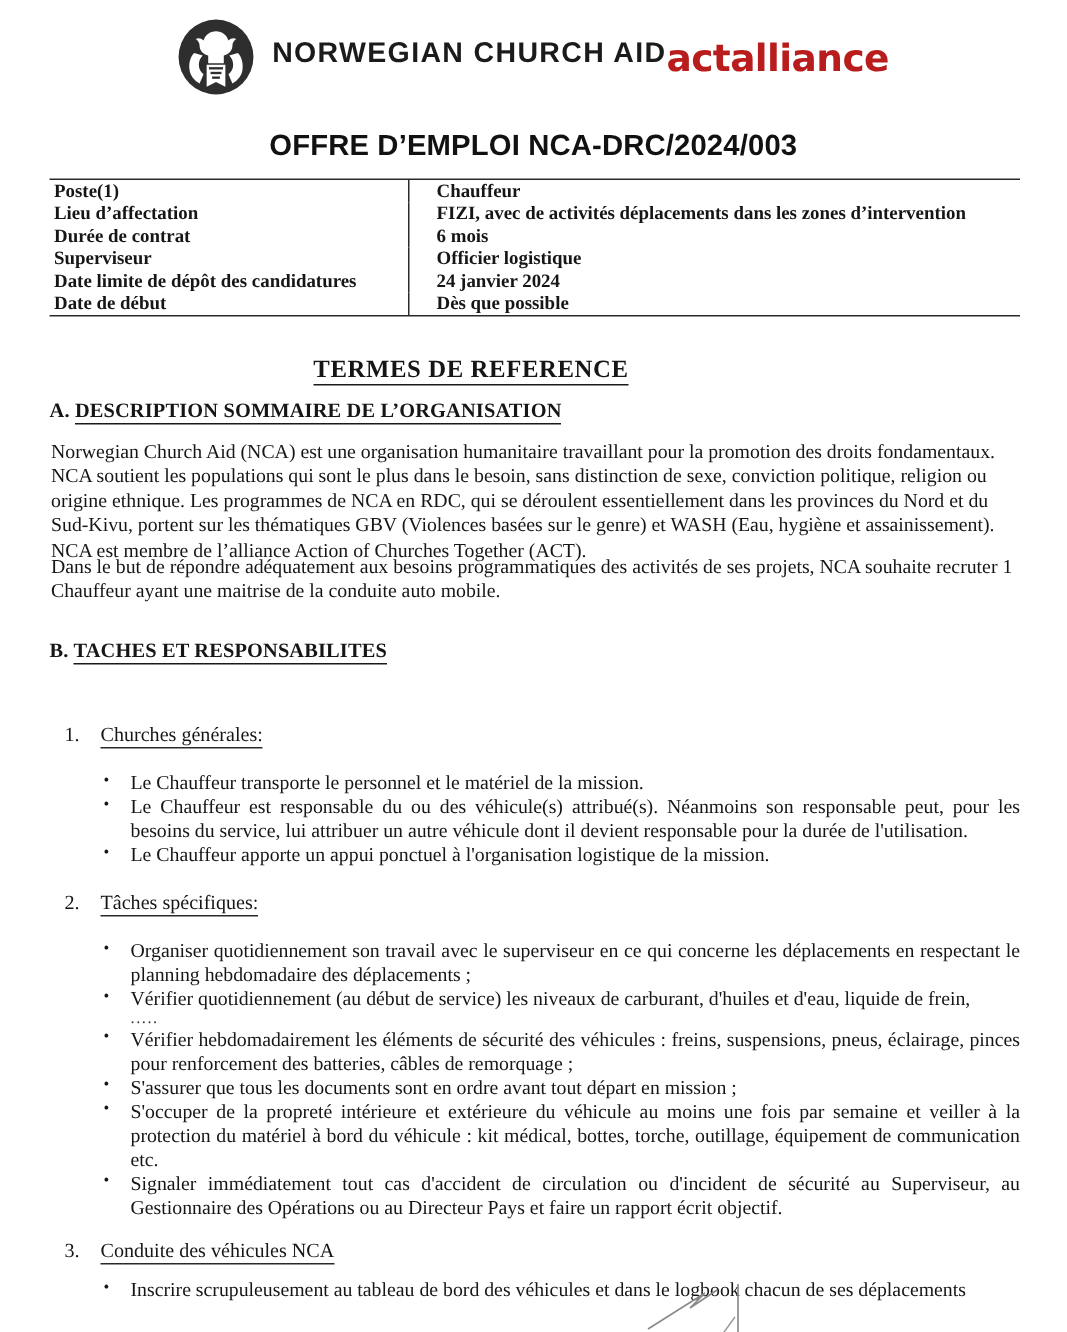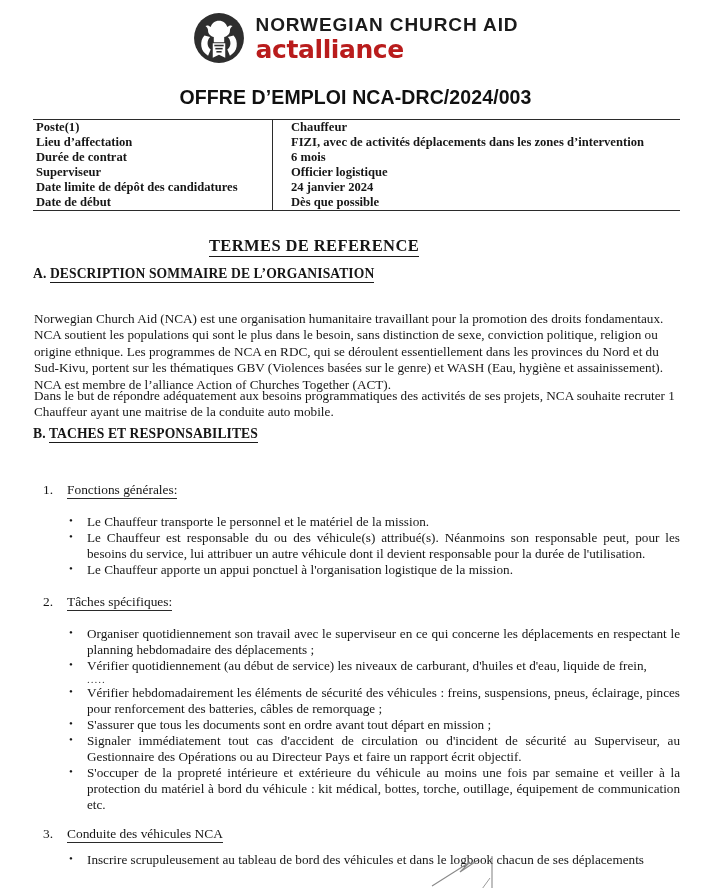--- a/index.html
+++ b/index.html
@@ -33,21 +33,21 @@
     align-items: center;
     gap: 11px;
   }
   .logo-mark {
     width: 52px;
     height: 52px;
     flex: 0 0 52px;
   }
   .logo-text {
     display: flex;
-    flex-direction: column;
+    flex-direction: row;
     justify-content: center;
     line-height: 1;
   }
   .org-name {
     font-family: "Liberation Sans", "DejaVu Sans", sans-serif;
     font-weight: bold;
     font-size: 19px;
     letter-spacing: 0.9px;
     color: #1b1b1b;
     margin-bottom: 3px;
@@ -137,21 +137,20 @@
   .sec-b { top: 426px; }
 
   
   .para {
     position: absolute;
     left: 34px;
     width: 650px;
     font-size: 13.2px;
     line-height: 1.245;
     text-align: left;
-    margin-top: 18px;
   }
   .para-1 { top: 293px; }
   .para-2 { top: 370px; }
 
   
   .num-item {
     position: absolute;
     left: 43px;
     font-size: 13.4px;
     white-space: nowrap;
@@ -284,39 +283,39 @@
 
   <div class="para para-1">Norwegian Church Aid (NCA) est une organisation humanitaire travaillant pour la promotion des droits fondamentaux. NCA soutient les populations qui sont le plus dans le besoin, sans distinction de sexe, conviction politique, religion ou origine ethnique. Les programmes de NCA en RDC, qui se déroulent essentiellement dans les provinces du Nord et du Sud-Kivu, portent sur les thématiques GBV (Violences basées sur le genre) et WASH (Eau, hygiène et assainissement). NCA est membre de l’alliance Action of Churches Together (ACT).</div>
   <div class="para para-2">Dans le but de répondre adéquatement aux besoins programmatiques des activités de ses projets, NCA souhaite recruter 1 Chauffeur ayant une maitrise de la conduite auto mobile.</div>
 
   <div class="section-head sec-b">
     <span>B.</span>
     <span class="ul">TACHES ET RESPONSABILITES</span>
   </div>
 
   <div class="num-item n1">
-    <span class="num">1.</span><span class="txt">Fonctions générales:</span>
+    <span class="num">1.</span><span class="txt">Churches générales:</span>
   </div>
   <div class="blist bl-1">
     <div class="bl nojust">Le Chauffeur transporte le personnel et le matériel de la mission.</div>
     <div class="bl">Le Chauffeur est responsable du ou des véhicule(s) attribué(s). Néanmoins son responsable peut, pour les besoins du service, lui attribuer un autre véhicule dont il devient responsable pour la durée de l'utilisation.</div>
     <div class="bl nojust">Le Chauffeur apporte un appui ponctuel à l'organisation logistique de la mission.</div>
   </div>
 
   <div class="num-item n2">
     <span class="num">2.</span><span class="txt">Tâches spécifiques:</span>
   </div>
   <div class="blist bl-2">
     <div class="bl">Organiser quotidiennement son travail avec le superviseur en ce qui concerne les déplacements en respectant le planning hebdomadaire des déplacements ;</div>
     <div class="bl nojust">Vérifier quotidiennement (au début de service) les niveaux de carburant, d'huiles et d'eau, liquide de frein,</div>
     <div class="ellipsis-line">.....</div>
     <div class="bl">Vérifier hebdomadairement les éléments de sécurité des véhicules : freins, suspensions, pneus, éclairage, pinces pour renforcement des batteries, câbles de remorquage ;</div>
     <div class="bl nojust">S'assurer que tous les documents sont en ordre avant tout départ en mission ;</div>
+    <div class="bl">S'occuper de la propreté intérieure et extérieure du véhicule au moins une fois par semaine et veiller à la protection du matériel à bord du véhicule : kit médical, bottes, torche, outillage, équipement de communication etc.</div>
     <div class="bl">Signaler immédiatement tout cas d'accident de circulation ou d'incident de sécurité au Superviseur, au Gestionnaire des Opérations ou au Directeur Pays et faire un rapport écrit objectif.</div>
-    <div class="bl">S'occuper de la propreté intérieure et extérieure du véhicule au moins une fois par semaine et veiller à la protection du matériel à bord du véhicule : kit médical, bottes, torche, outillage, équipement de communication etc.</div>
   </div>
 
   <div class="num-item n3">
     <span class="num">3.</span><span class="txt">Conduite des véhicules NCA</span>
   </div>
   <div class="blist bl-3">
     <div class="bl nojust">Inscrire scrupuleusement au tableau de bord des véhicules et dans le logbook chacun de ses déplacements</div>
   </div>
 
   <svg class="pen-mark" viewBox="0 0 120 34">

